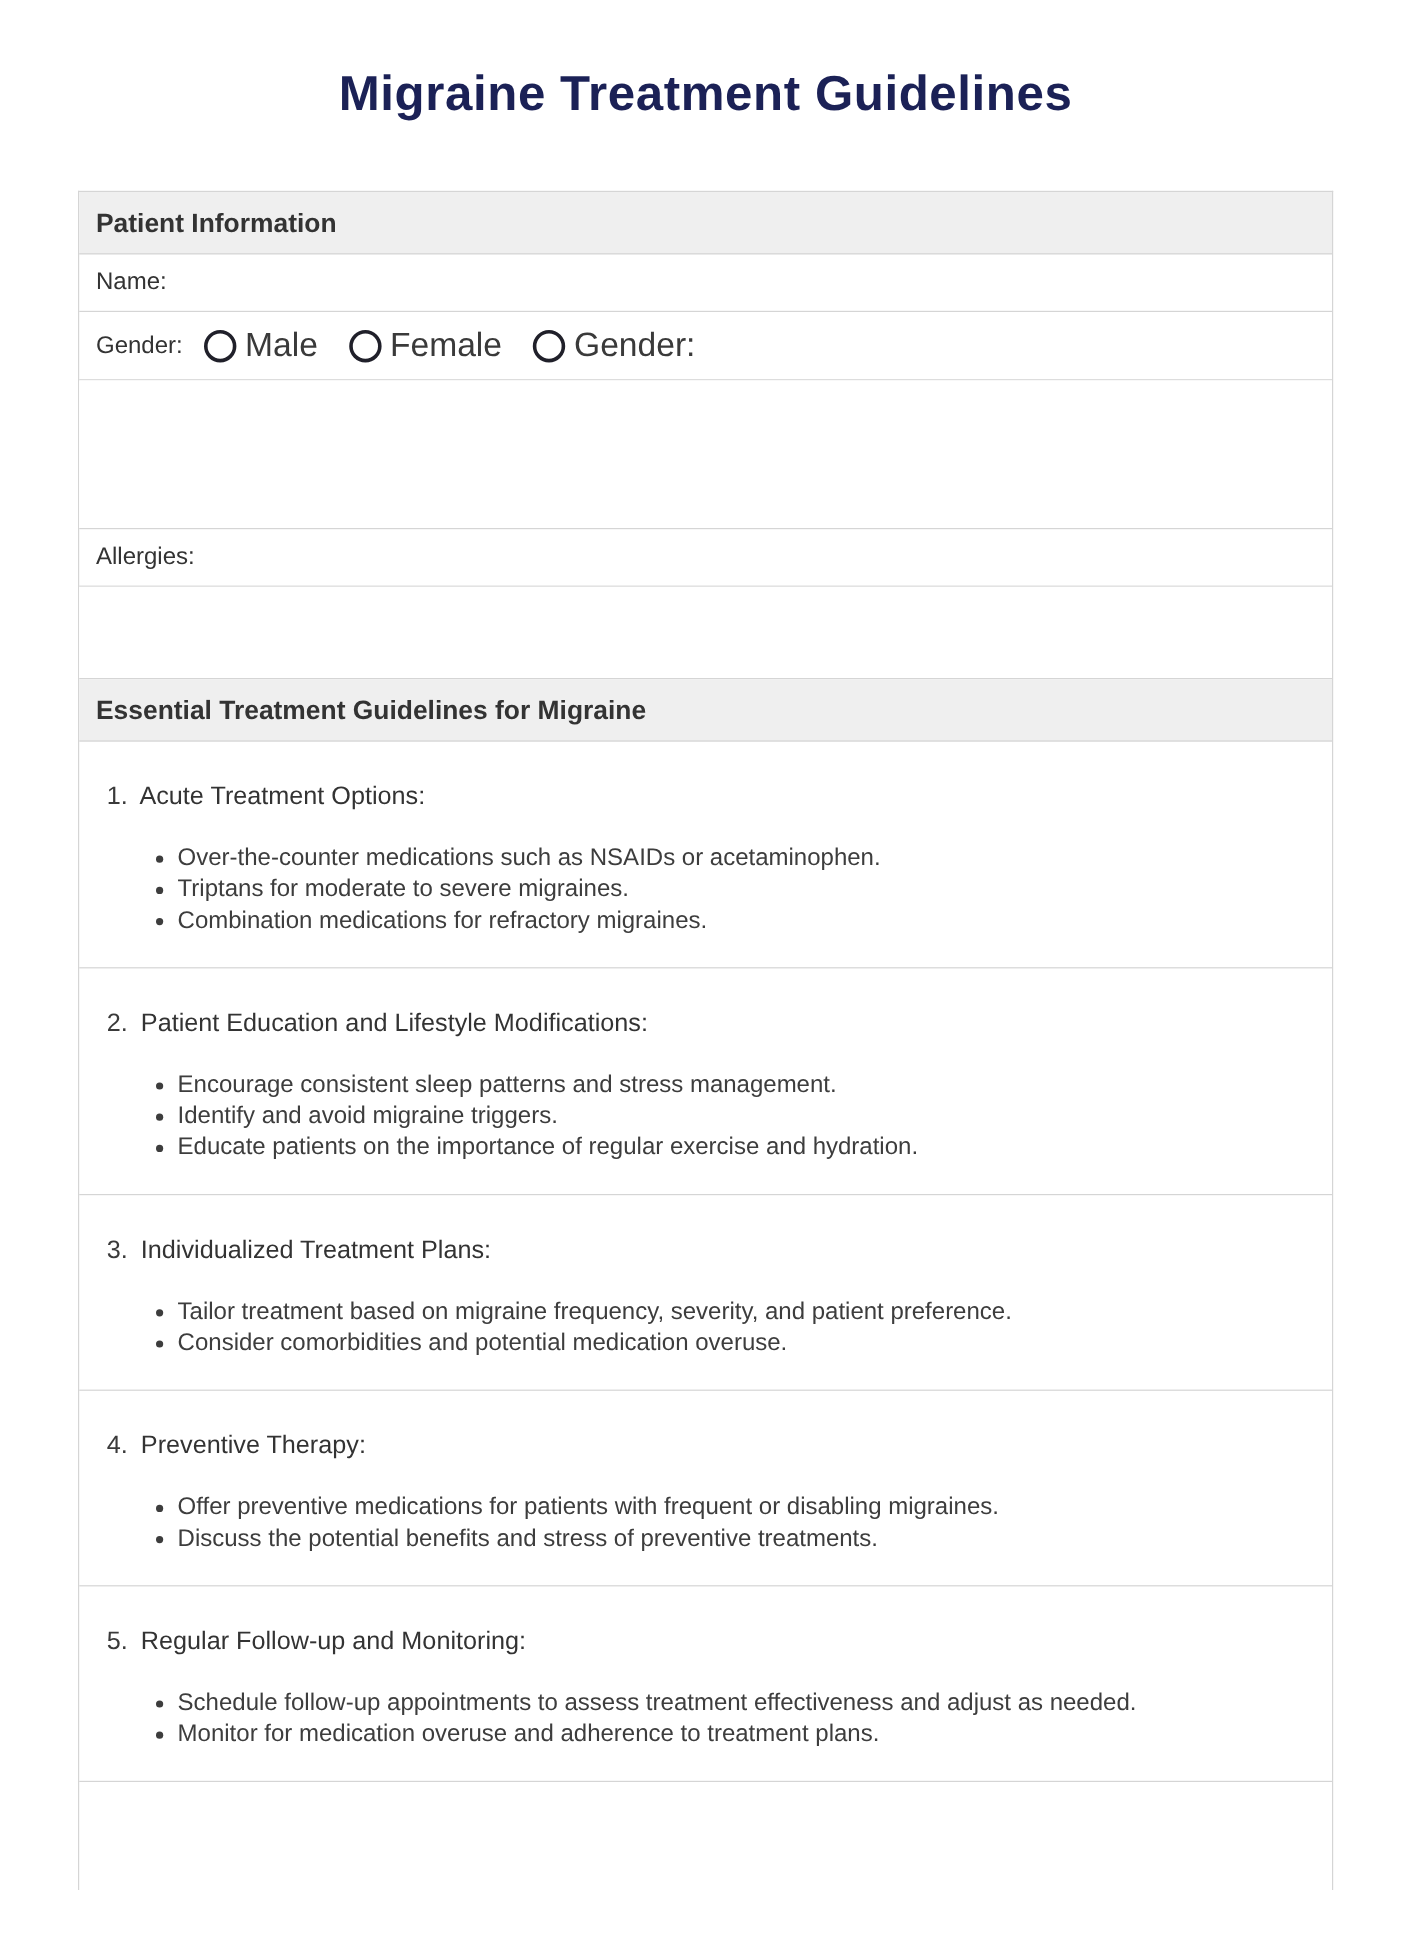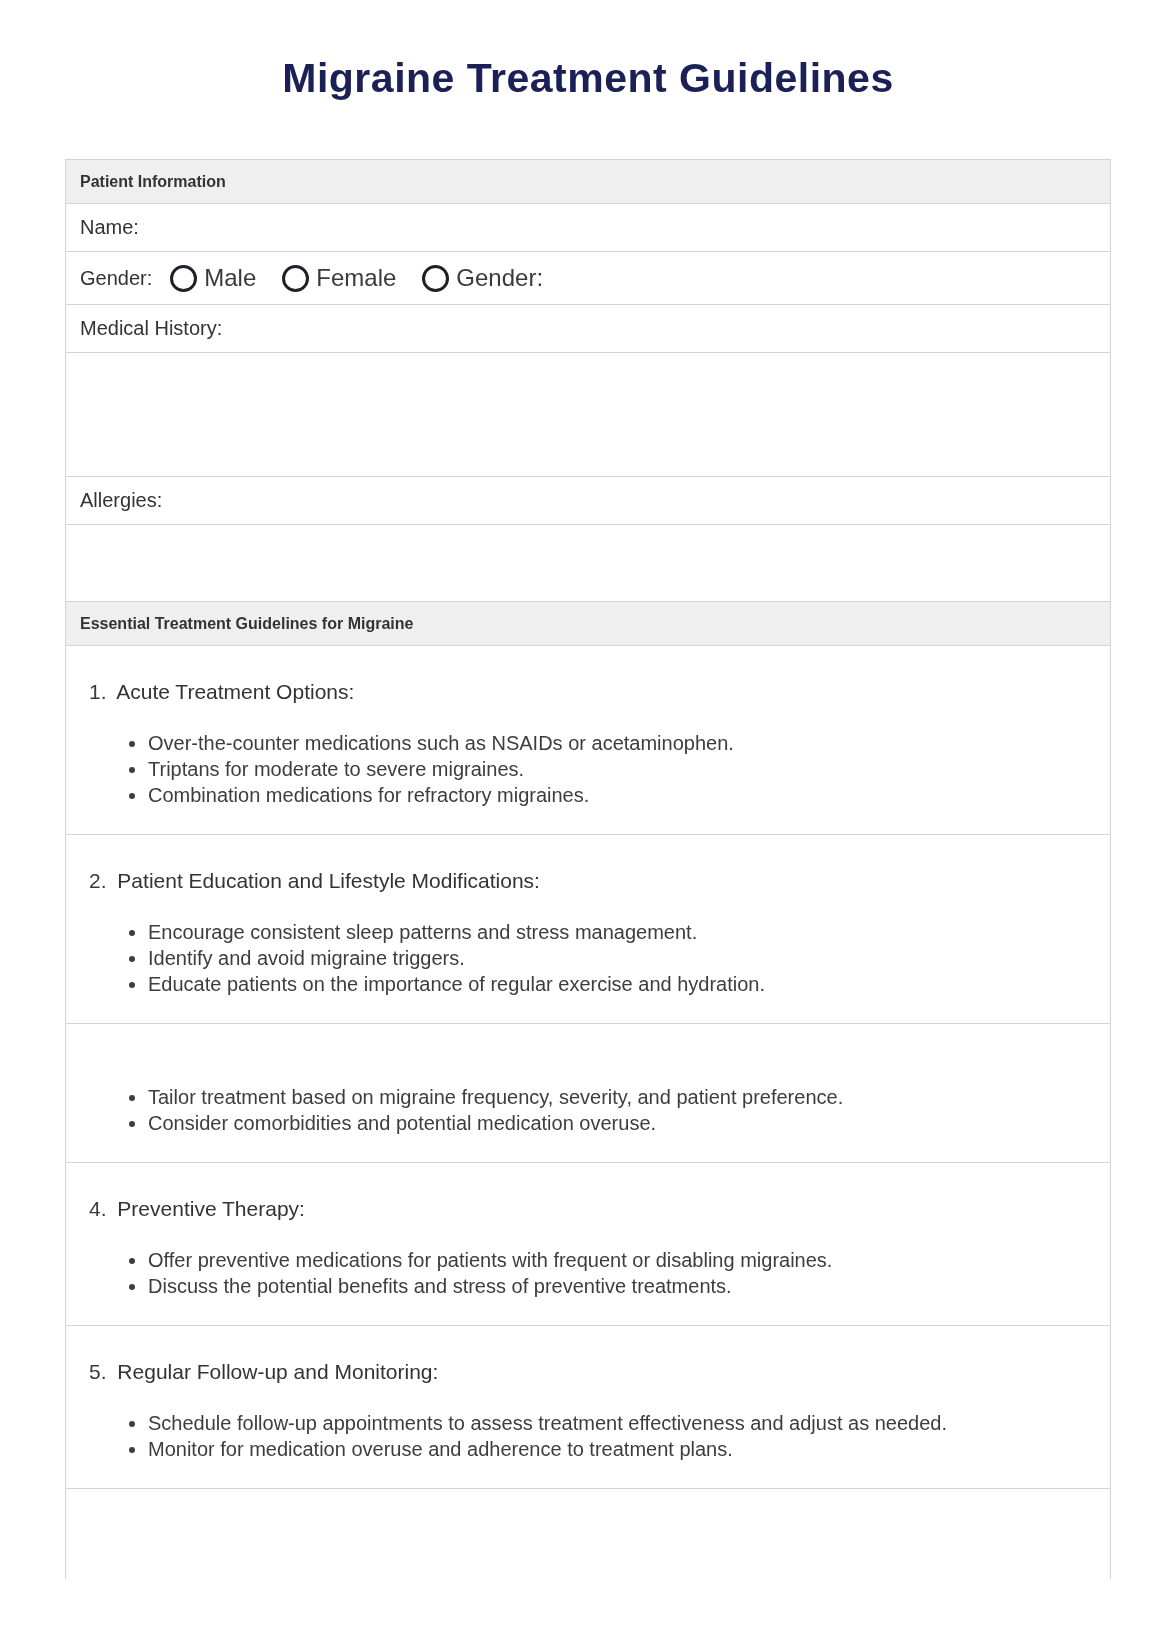--- a/index.html
+++ b/index.html
@@ -27,21 +27,21 @@
     border: 1px solid #d5d5d5;
     border-bottom: 0;
     box-sizing: border-box;
   }
   .row {
     border-bottom: 1px solid #d5d5d5;
     box-sizing: border-box;
   }
   .sec-header {
     background: #efefef;
-    font-size: 16px;
+    font-size: 22px;
     font-weight: 700;
     color: #333333;
     padding: 13px 14px 12px 14px;
   }
   .field-row {
     font-size: 20px;
     font-weight: 700;
     color: #333333;
     padding: 12px 14px;
     display: flex;
@@ -65,21 +65,21 @@
     width: 27px;
     height: 27px;
     border: 3px solid #20202a;
     border-radius: 50%;
     background: #ffffff;
     box-sizing: border-box;
     margin-right: 7px;
     flex: 0 0 auto;
   }
   .radio-label {
-    font-size: 24px;
+    font-size: 28px;
     font-weight: 400;
     color: #3a3a3a;
   }
   .blank-box {
     background: #ffffff;
   }
   .mh-box { height: 124px; }
   .allergy-box { height: 77px; }
   .guide-section {
     padding: 34px 0 26px 0;
@@ -137,23 +137,20 @@
       <label class="radio-option">
         <span class="radio-circle"></span>
         <span class="radio-label">Female</span>
       </label>
       <label class="radio-option">
         <span class="radio-circle"></span>
         <span class="radio-label">Gender:</span>
       </label>
     </div>
 
-    <div class="row field-row">
-      <span class="field-label">Medical History:</span>
-    </div>
     <div class="row blank-box mh-box"></div>
 
     <div class="row field-row">
       <span class="field-label">Allergies:</span>
     </div>
     <div class="row blank-box allergy-box"></div>
 
     <div class="row sec-header">Essential Treatment Guidelines for Migraine</div>
 
     <div class="row guide-section">
@@ -174,20 +171,24 @@
         <span class="g-title">Patient Education and Lifestyle Modifications:</span>
       </div>
       <ul class="g-bullets">
         <li>Encourage consistent sleep patterns and stress management.</li>
         <li>Identify and avoid migraine triggers.</li>
         <li>Educate patients on the importance of regular exercise and hydration.</li>
       </ul>
     </div>
 
     <div class="row guide-section">
+      <div class="guide-heading">
+        <span class="g-num">3.</span>
+        <span class="g-title">Individualized Treatment Plans:</span>
+      </div>
       <ul class="g-bullets">
         <li>Tailor treatment based on migraine frequency, severity, and patient preference.</li>
         <li>Consider comorbidities and potential medication overuse.</li>
       </ul>
     </div>
 
     <div class="row guide-section">
       <div class="guide-heading">
         <span class="g-num">4.</span>
         <span class="g-title">Preventive Therapy:</span>

